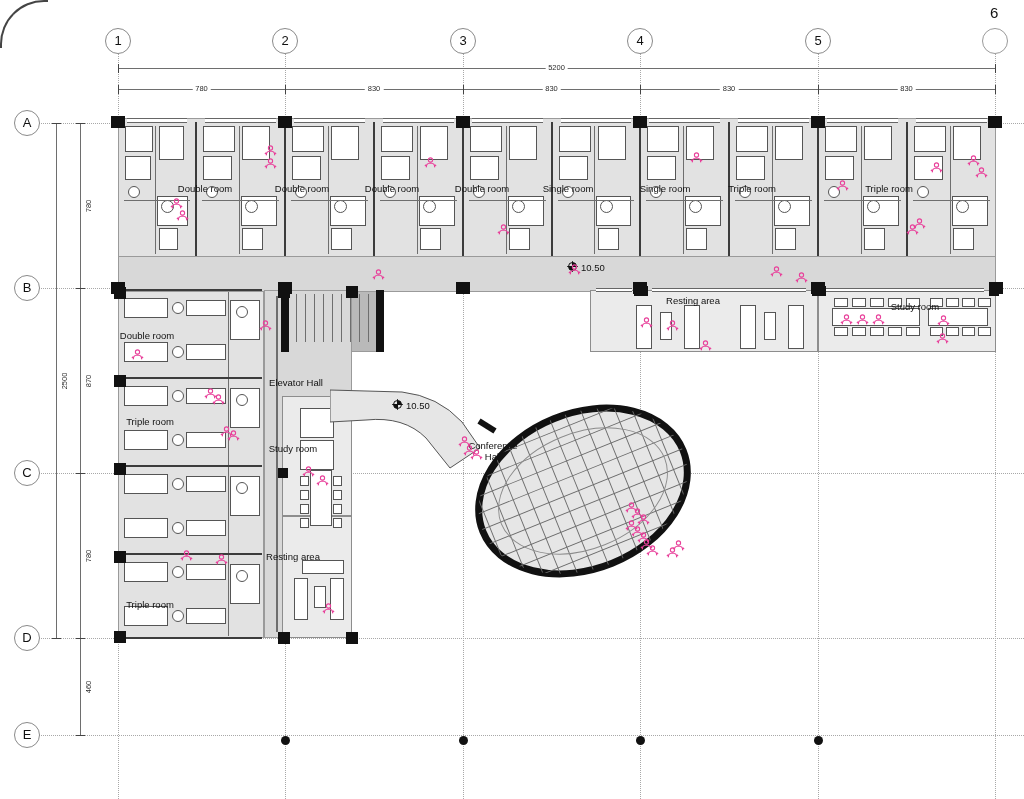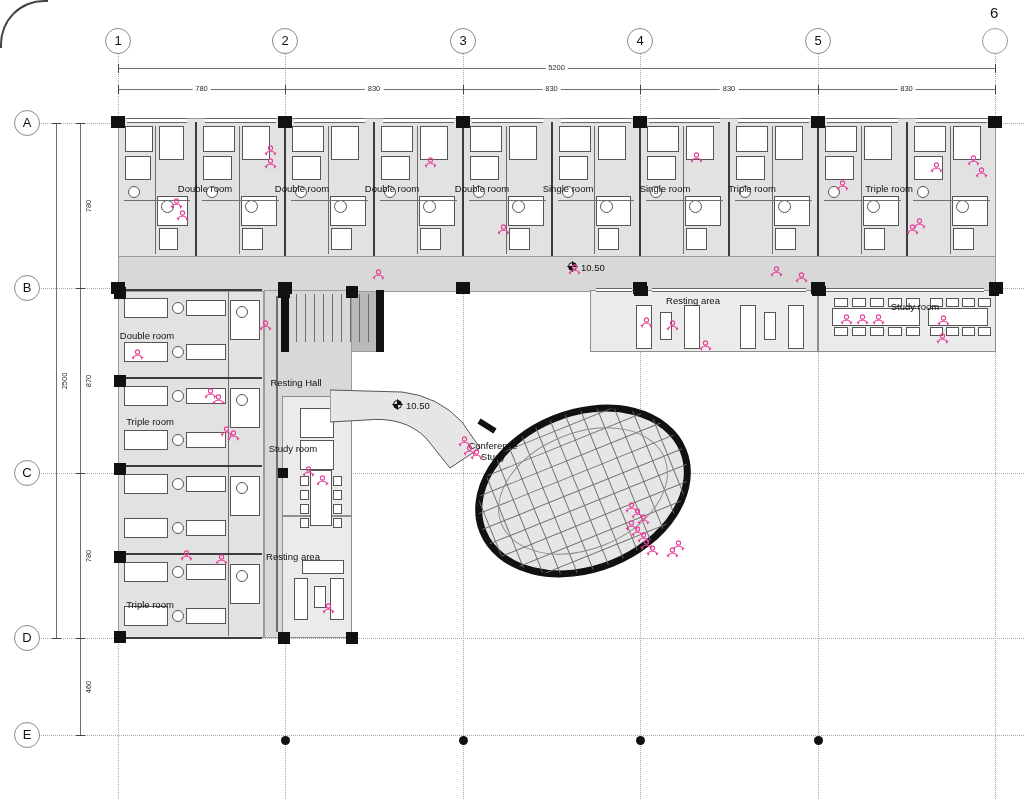--- a/index.html
+++ b/index.html
@@ -837,28 +837,28 @@
       <div class="rlabel" style="left: 302px; top: 183px; transform: translateX(-50%);">Double room</div>
       <div class="rlabel" style="left: 392px; top: 183px; transform: translateX(-50%);">Double room</div>
       <div class="rlabel" style="left: 482px; top: 183px; transform: translateX(-50%);">Double room</div>
       <div class="rlabel" style="left: 568px; top: 183px; transform: translateX(-50%);">Single room</div>
       <div class="rlabel" style="left: 665px; top: 183px; transform: translateX(-50%);">Single room</div>
       <div class="rlabel" style="left: 752px; top: 183px; transform: translateX(-50%);">Triple room</div>
       <div class="rlabel" style="left: 889px; top: 183px; transform: translateX(-50%);">Triple room</div>
       <div class="rlabel" style="left: 147px; top: 330px; transform: translateX(-50%);">Double room</div>
       <div class="rlabel" style="left: 150px; top: 416px; transform: translateX(-50%);">Triple room</div>
       <div class="rlabel" style="left: 150px; top: 599px; transform: translateX(-50%);">Triple room</div>
-      <div class="rlabel" style="left: 296px; top: 377px; transform: translateX(-50%);">Resting Hall</div>
+      <div class="rlabel" style="left: 296px; top: 377px; transform: translateX(-50%);">Elevator Hall</div>
       <div class="rlabel" style="left: 293px; top: 443px; transform: translateX(-50%);">Study room</div>
       <div class="rlabel" style="left: 293px; top: 551px; transform: translateX(-50%);">Resting area</div>
       <div class="rlabel" style="left: 693px; top: 295px; transform: translateX(-50%);">Resting area</div>
       <div class="rlabel" style="left: 915px; top: 301px; transform: translateX(-50%);">Study room</div>
       <div class="rlabel two" style="left: 493px; top: 440px; transform: translateX(-50%);">
         <div>Conference</div>
-        <div>Study</div>
+        <div>Hall</div>
       </div>
     </div>
 
   <div id="dims">
       <div class="dim-h" style="left: 118px; top: 68px; width: 877px;"></div>
       <div class="dim-tick-v" style="left: 118px; top: 64px;"></div>
       <div class="dim-tick-v" style="left: 995px; top: 64px;"></div>
       <div class="dim-label" style="left: 556.5px; top: 63px; transform: translateX(-50%);">5200</div>
       <div class="dim-h" style="left: 118px; top: 89px; width: 167px;"></div>
       <div class="dim-tick-v" style="left: 118px; top: 85px;"></div>

